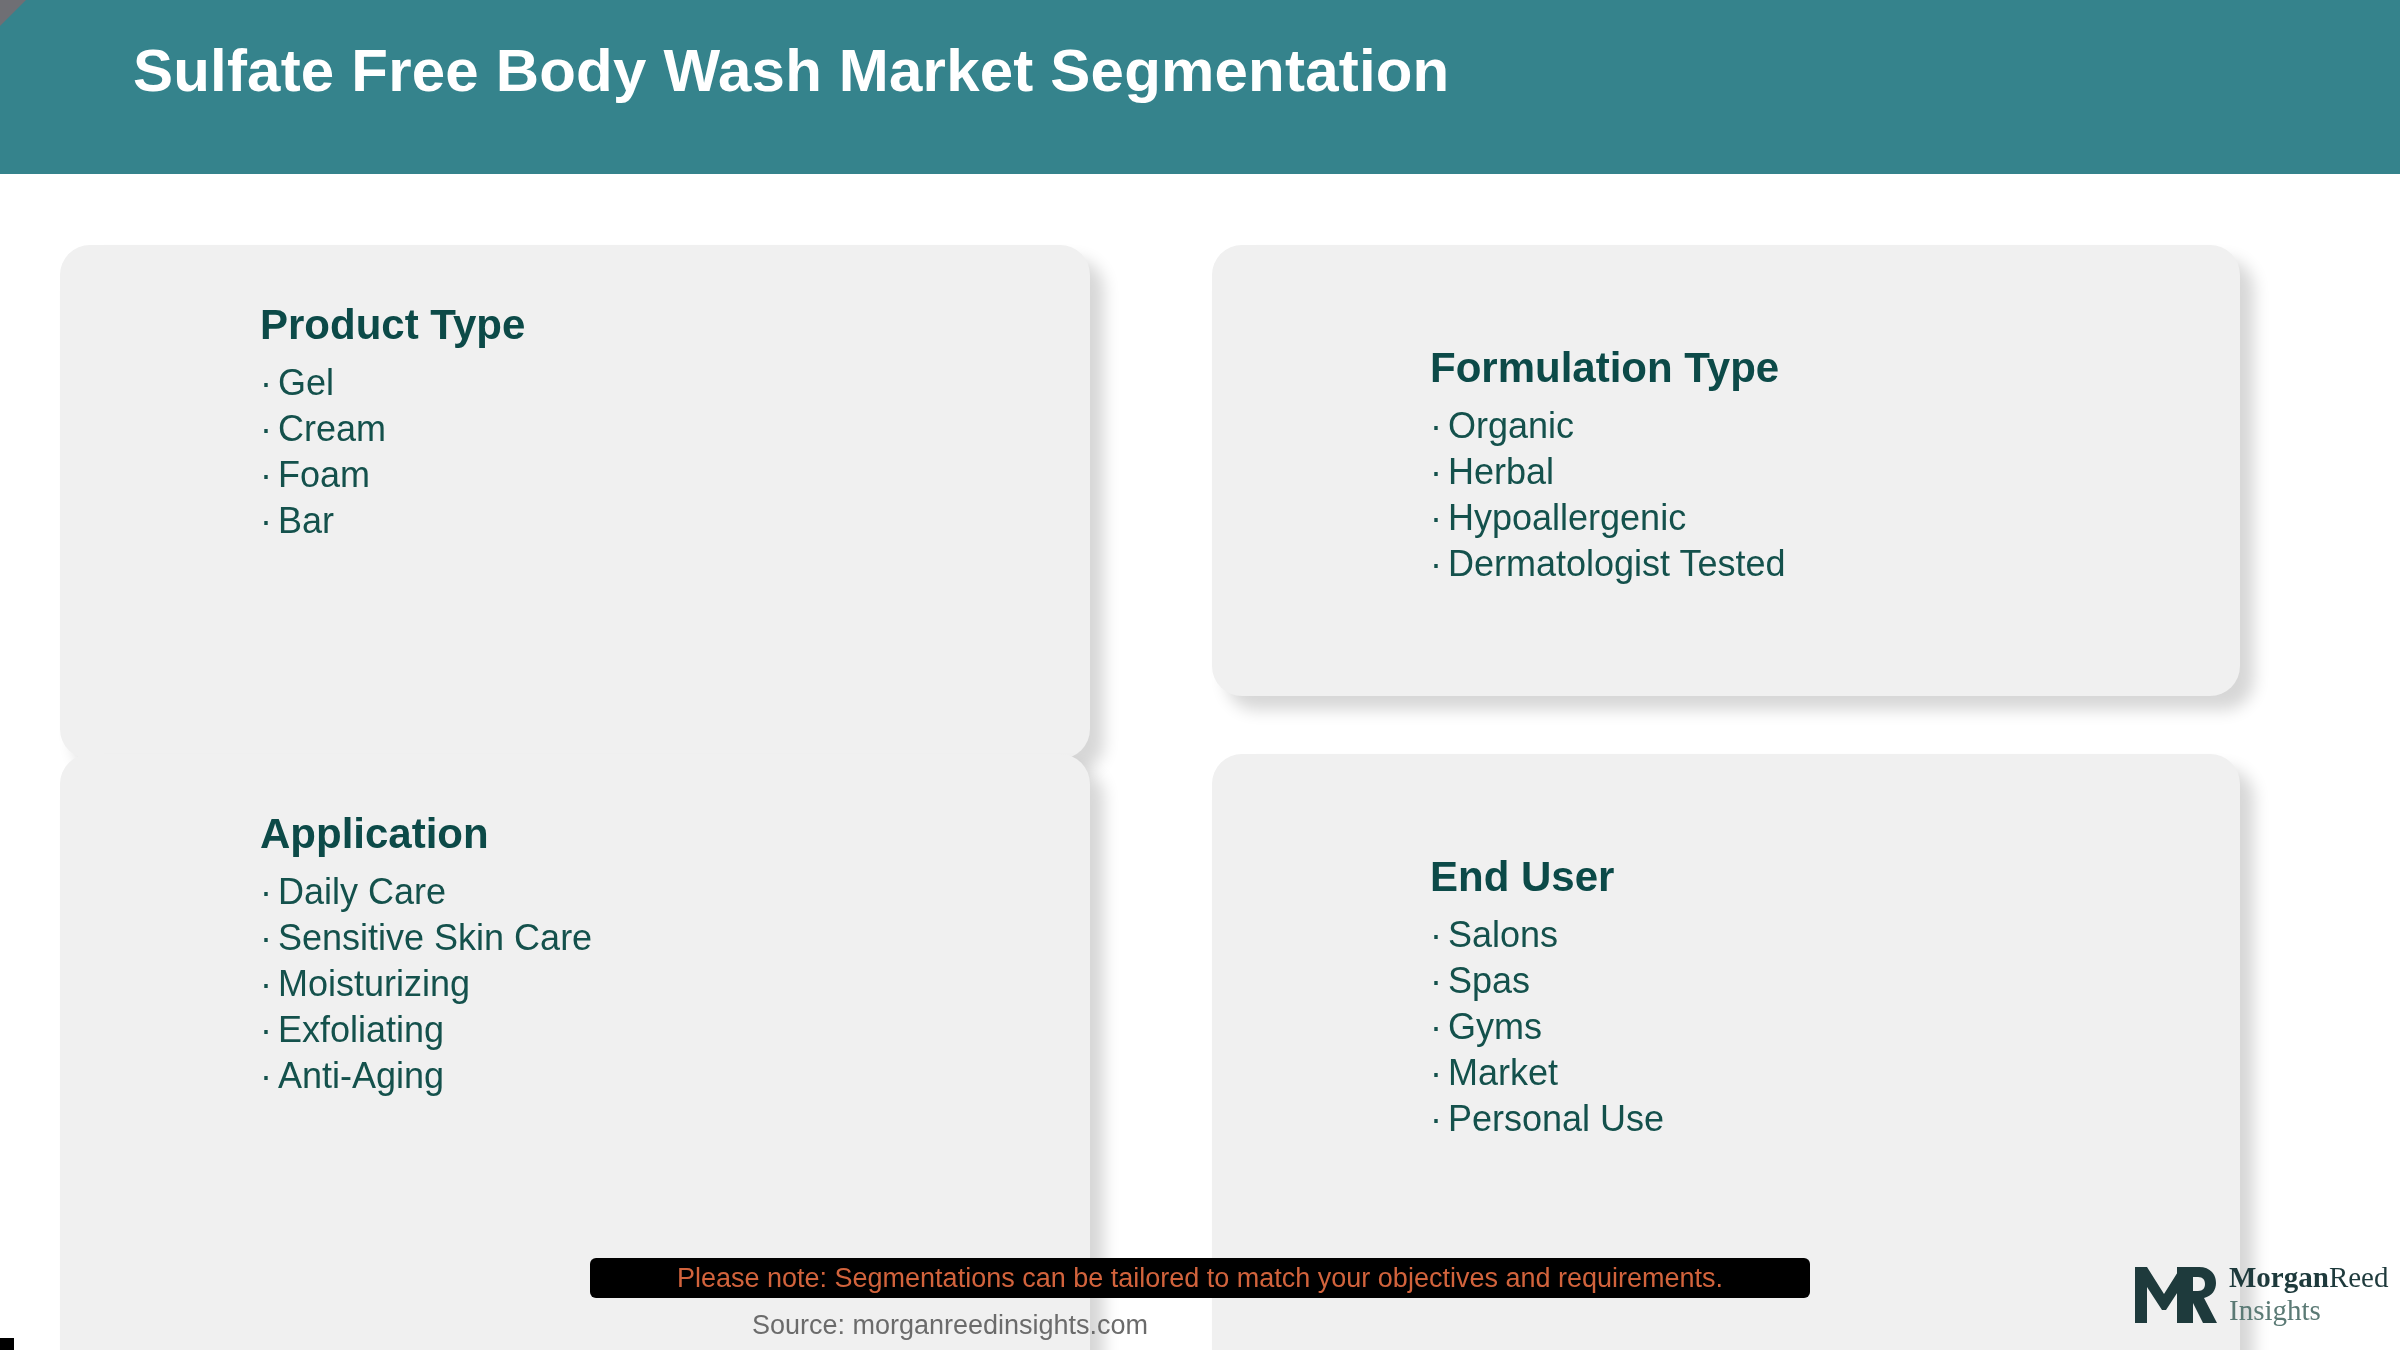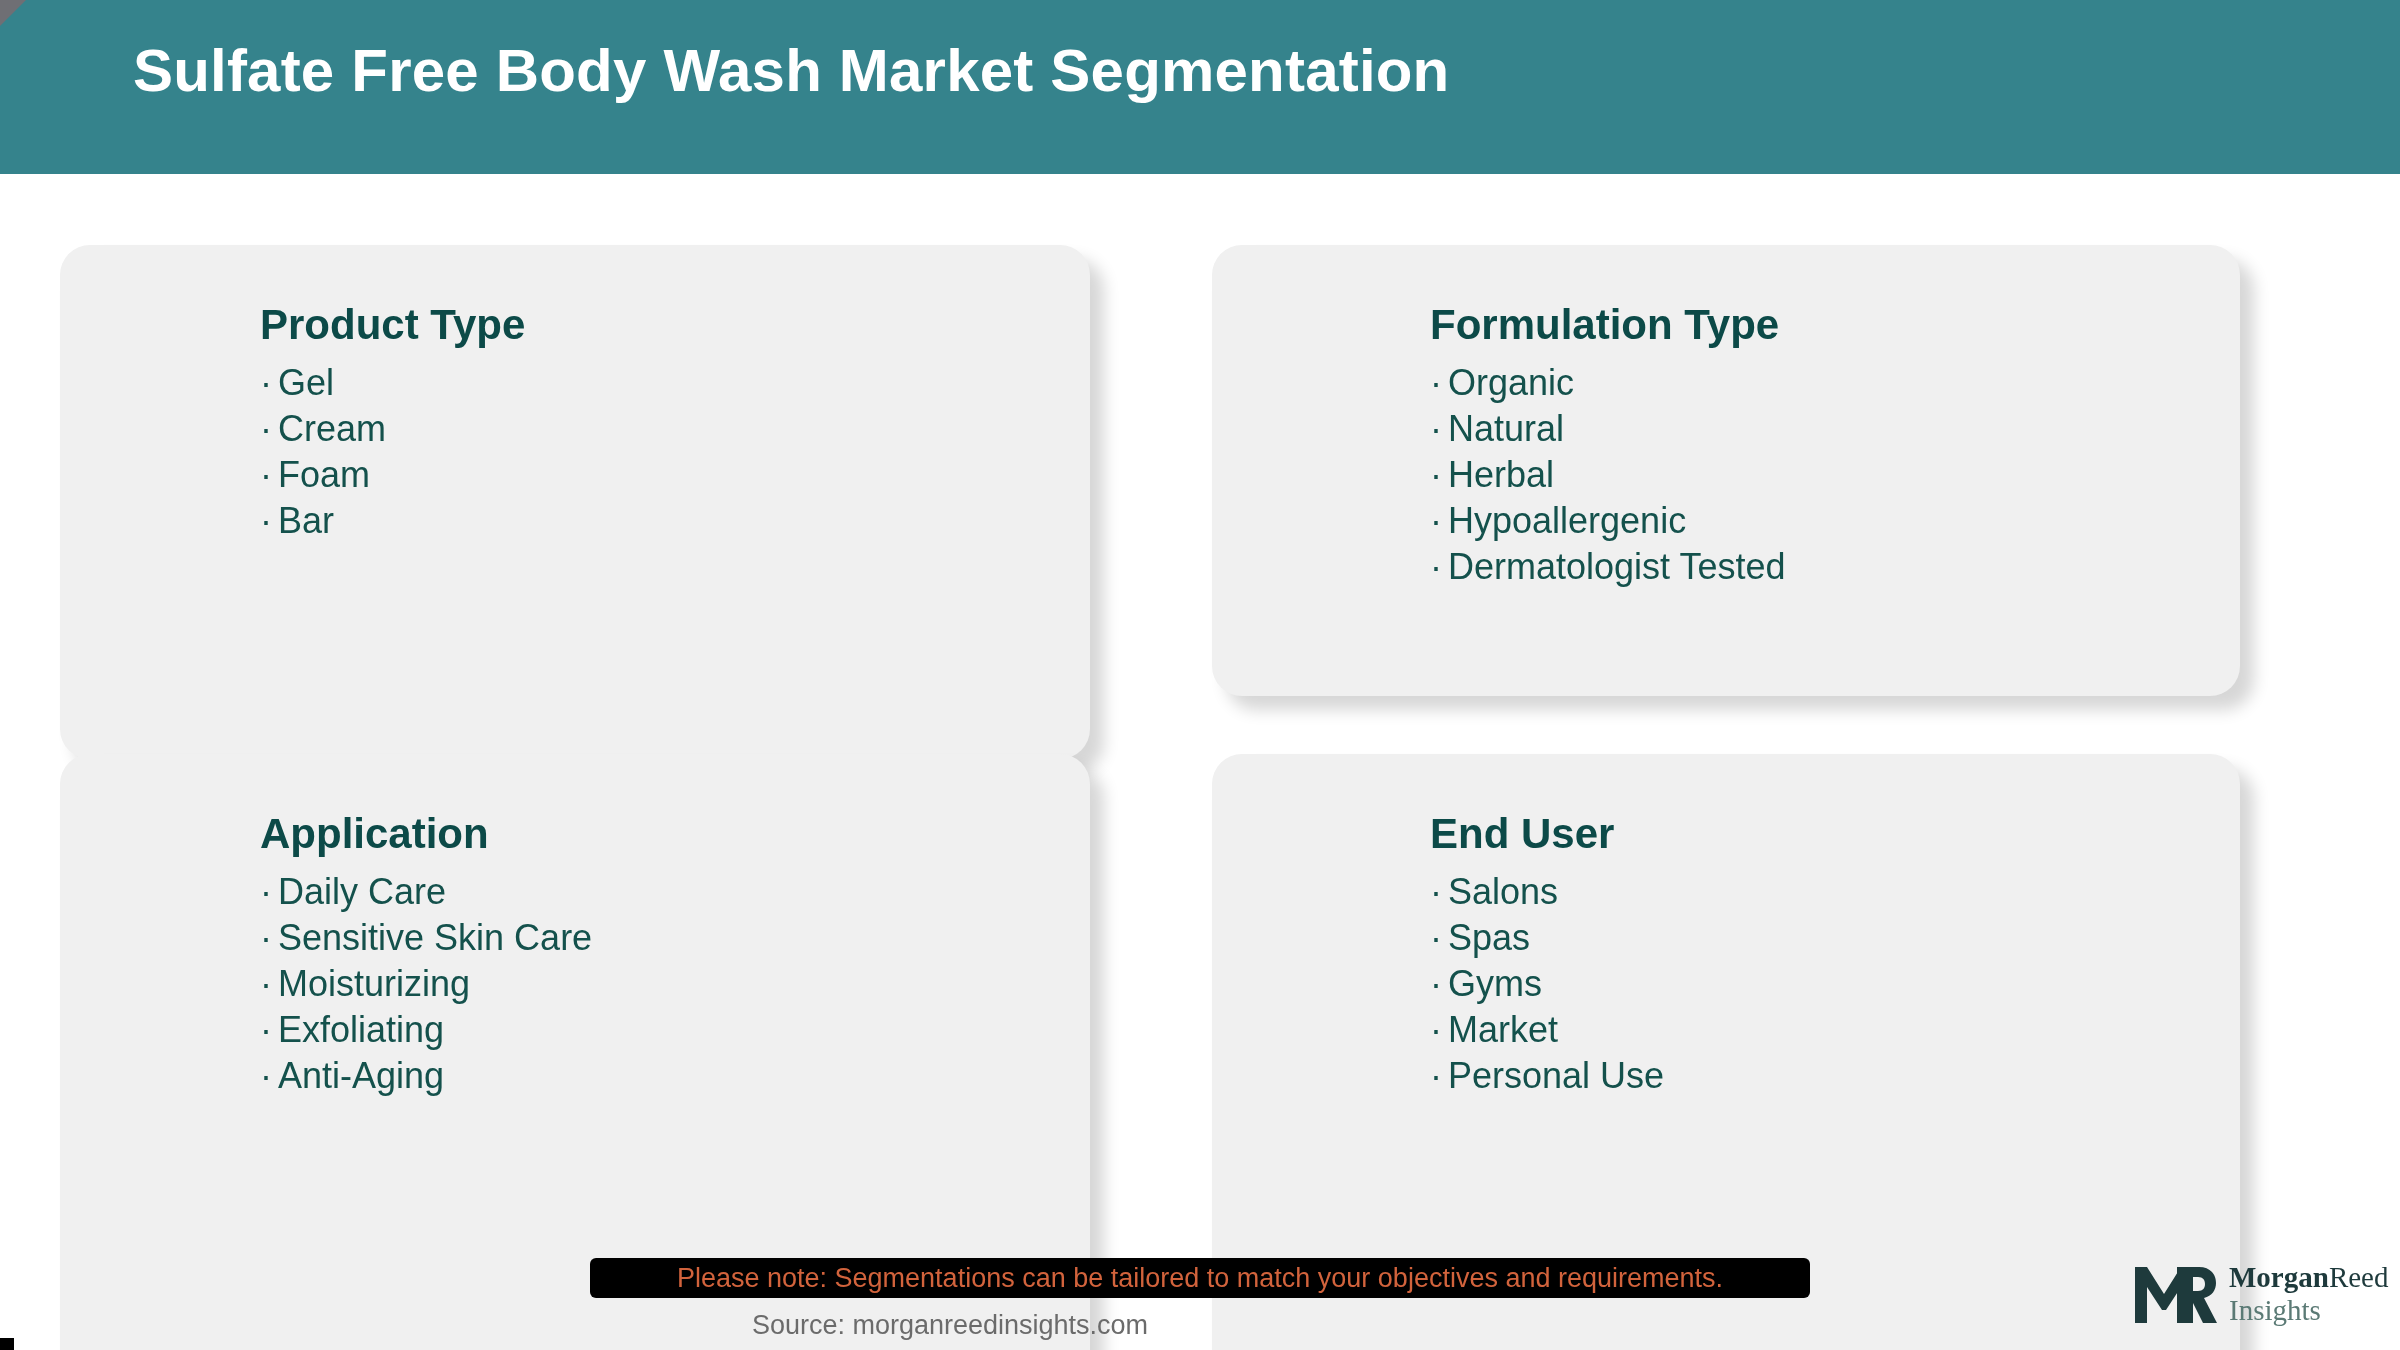--- a/index.html
+++ b/index.html
@@ -64,21 +64,21 @@
   .card-1 { left: 1212px; top: 71px;  width: 1028px; height: 451px; }
   .card-2 { left: 60px;   top: 580px; width: 1030px; height: 625px; }
   .card-3 { left: 1212px; top: 580px; width: 1028px; height: 625px; }
 
   .card-inner {
     position: absolute;
     left: 200px;
     top: 56px;
     right: 40px;
   }
-  .card-1 .card-inner, .card-3 .card-inner { left: 218px; }
+  .card-1 .card-inner, .card-3 .card-inner { left: 218px; margin-top: 43px; }
 
   .card-title {
     font-size: 42px;
     font-weight: bold;
     color: #0c4a48;
     margin: 0 0 10px 0;
     line-height: 1.16;
     white-space: nowrap;
   }
   .card-list {
@@ -200,21 +200,20 @@
         <li><span class="bullet">·</span><span>Bar</span></li>
       </ul>
     </div>
   </div>
 
   <div class="card card-1">
     <div class="card-inner">
       <div class="card-title">Formulation Type</div>
       <ul class="card-list">
         <li><span class="bullet">·</span><span>Organic</span></li>
-        <li><span class="bullet">·</span><span>Natural</span></li>
         <li><span class="bullet">·</span><span>Herbal</span></li>
         <li><span class="bullet">·</span><span>Hypoallergenic</span></li>
         <li><span class="bullet">·</span><span>Dermatologist Tested</span></li>
       </ul>
     </div>
   </div>
 
   <div class="card card-2">
     <div class="card-inner">
       <div class="card-title">Application</div>

